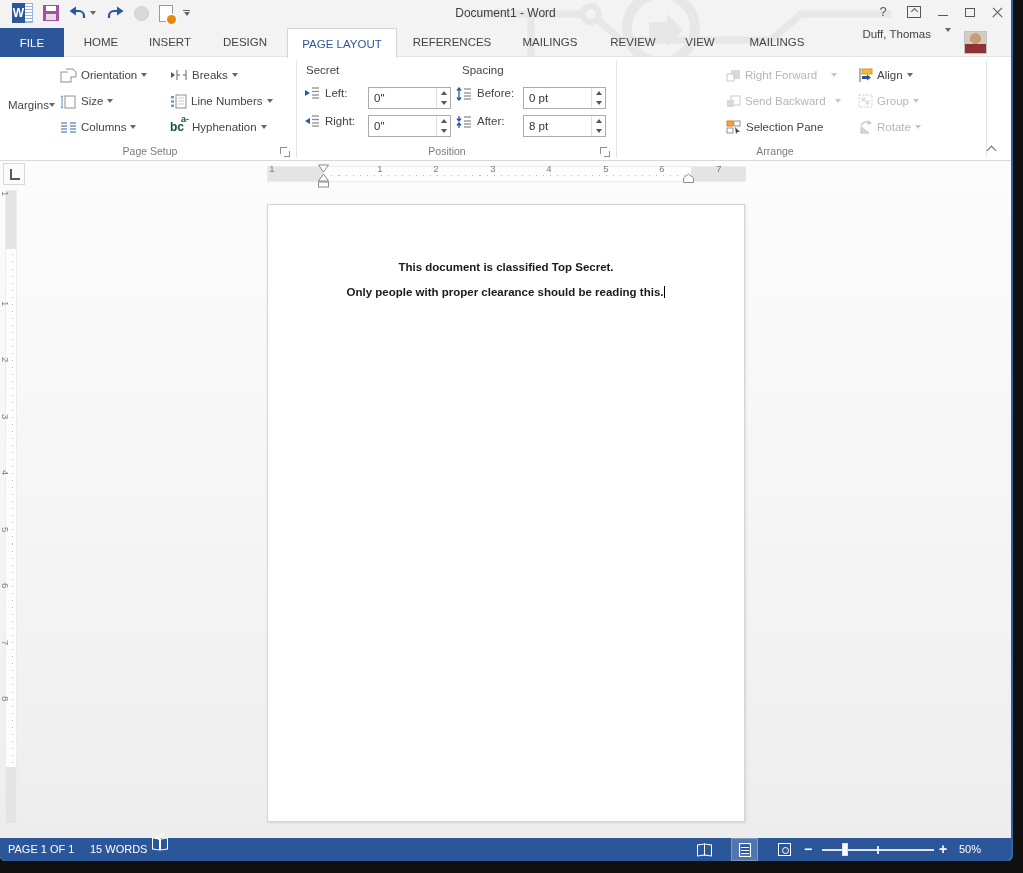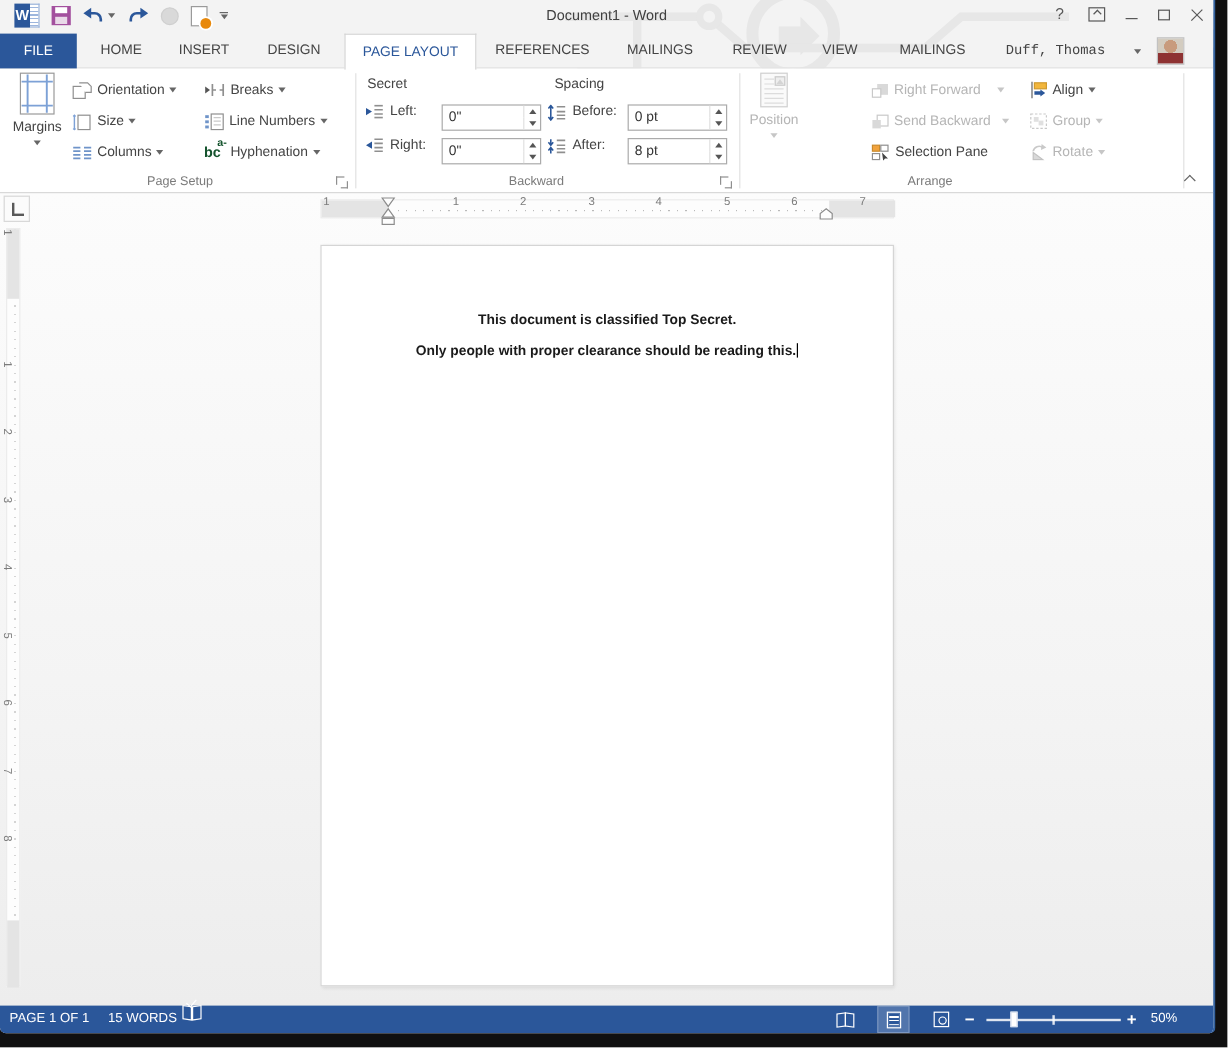--- a/index.html
+++ b/index.html
@@ -44,38 +44,38 @@
   
   .tabrow { position:absolute; left:0; top:28px; width:100%; height:29px; z-index:2; border-bottom:1px solid #e3e3e3; }
   .tab { position:absolute; top:0; height:29px; line-height:29px; font-size:11.5px; color:#444; transform:translateX(-50%); white-space:nowrap; cursor:default; }
   .tab-file { position:absolute; left:0; top:0; width:64px; height:29px; background:#2b579a; color:#fff; font-size:11.5px;
               display:flex; align-items:center; justify-content:center; }
   .tab-active { position:absolute; left:287px; top:0; width:110px; height:30px; background:#fff;
                 border:1px solid #d4d4d4; border-bottom:none; color:#2b579a; font-size:11.5px;
                 display:flex; align-items:center; justify-content:center; }
   .t-home{left:101px} .t-insert{left:170px} .t-design{left:245px} .t-refs{left:452px}
   .t-mail{left:550px} .t-review{left:633px} .t-view{left:700px} .t-acrobat{left:777px}
-  .user-chip { position:absolute; right:60px; top:0; height:29px; display:flex; align-items:center; gap:24px; font-size:11.5px; color:#444;font-family:Liberation Mono, monospace; }
+  .user-chip { position:absolute; right:60px; top:0; height:29px; display:flex; gap:14px; font-size:11.5px; color:#444; }
   .avatar { position:absolute; right:24px; top:3px; width:23px; height:23px; border:1px solid #c2c2c2;
             background:radial-gradient(circle at 50% 32%, #c89b7d 0 30%, rgba(0,0,0,0) 31%),
                        linear-gradient(180deg,#d3ccc0 0 58%, #8e3232 58%); }
 
   
   .ribbon { position:absolute; left:0; top:57px; width:100%; height:104px; background:#fff; border-bottom:1px solid #d9d9d9; z-index:1; }
   .gdiv { position:absolute; top:4px; width:1px; height:96px; background:#e2e2e2; }
   .group-label { position:absolute; top:88px; font-size:10.5px; color:#7a7a7a; transform:translateX(-50%); white-space:nowrap; }
   .launcher { position:absolute; top:90px; width:11px; height:11px; }
   .launcher:before { content:""; position:absolute; left:0; top:0; width:6px; height:6px; border-left:1px solid #8f8f8f; border-top:1px solid #8f8f8f; }
   .launcher:after { content:""; position:absolute; right:1px; bottom:1px; width:5px; height:5px;
                     border-right:1.5px solid #8f8f8f; border-bottom:1.5px solid #8f8f8f; }
   .collapse { position:absolute; left:986px; top:88px; width:12px; height:8px; }
   .collapse:before { content:""; position:absolute; left:2px; top:2px; width:6px; height:6px;
                      border-left:1.6px solid #666; border-top:1.6px solid #666; transform:rotate(45deg); }
 
-  .bigbtn { position:absolute; top:3px; height:86px; display:flex; flex-direction:column; align-items:center; font-size:11.5px; color:#444; cursor:default; }
+  .bigbtn { position:absolute; top:3px; height:86px; display:flex; align-items:center; font-size:11.5px; color:#444; cursor:default; }
   .bigbtn .lbl { margin-top:4px; line-height:13px; text-align:center; }
   .smallbtn { position:absolute; height:22px; display:flex; align-items:center; gap:4px; font-size:11.5px; color:#444; white-space:nowrap; cursor:default; }
   .disabled, .disabled .lbl { color:#b5b5b5 !important; }
   .disabled .caret-d { border-top-color:#c6c6c6; }
 
   .field-hdr { position:absolute; top:7px; font-size:11.5px; color:#444; }
   .frow { position:absolute; height:23px; display:flex; align-items:flex-start; font-size:11.5px; color:#444; }
   .spinbox { position:relative; }
   .spinbox input { width:83px; height:22px; border:1px solid #ababab; font-size:11.5px; color:#333;
                    padding:0 16px 0 5px; font-family:inherit; background:#fff; }
@@ -357,40 +357,23 @@
         <span>After:</span>
         <span class="spinbox" style="position:absolute;left:67px">
           <input value="8 pt" style="">
           <span class="spin">
               <span class="up"></span>
               <span class="dn"></span>
             </span>
         </span>
       </div>
 
-      <div class="group-label" style="left:447px">Backward</div>
+      <div class="group-label" style="left:447px">Position</div>
       <span class="launcher" style="left:600px"></span>
 
-      <div class="bigbtn disabled" style="left:622px;width:46px">
-        <svg width="24" height="30" viewBox="0 0 24 30">
-          <rect x="1" y="1" width="22" height="28" fill="#fafafa" stroke="#cfcfcf"></rect>
-          <g stroke="#dcdcdc">
-              <line x1="4" y1="6" x2="12" y2="6"></line>
-              <line x1="4" y1="10" x2="12" y2="10"></line>
-              <line x1="4" y1="14" x2="20" y2="14"></line>
-              <line x1="4" y1="18" x2="20" y2="18"></line>
-              <line x1="4" y1="22" x2="20" y2="22"></line>
-              <line x1="4" y1="26" x2="20" y2="26"></line>
-            </g>
-          <rect x="13" y="4" width="8" height="7" fill="#eee" stroke="#c9c9c9"></rect>
-          <polygon points="14,10 17,6 20,10" fill="#d4d4d4"></polygon>
-        </svg>
-        <span class="lbl">Position</span>
-        <span class="caret-d" style="margin-top:4px"></span>
-      </div>
 
       <div class="smallbtn disabled" style="left:726px;top:7px">
         <svg width="15" height="13" viewBox="0 0 15 13">
           <rect x="5" y="1" width="9" height="9" fill="#d9d9d9"></rect>
           <rect x="1" y="5" width="7" height="7" fill="#fff" stroke="#c9c9c9"></rect>
         </svg>
         <span>Right Forward</span>
         <span class="caret-d" style="margin-left:10px"></span>
       </div>
       <div class="smallbtn disabled" style="left:726px;top:33px">

